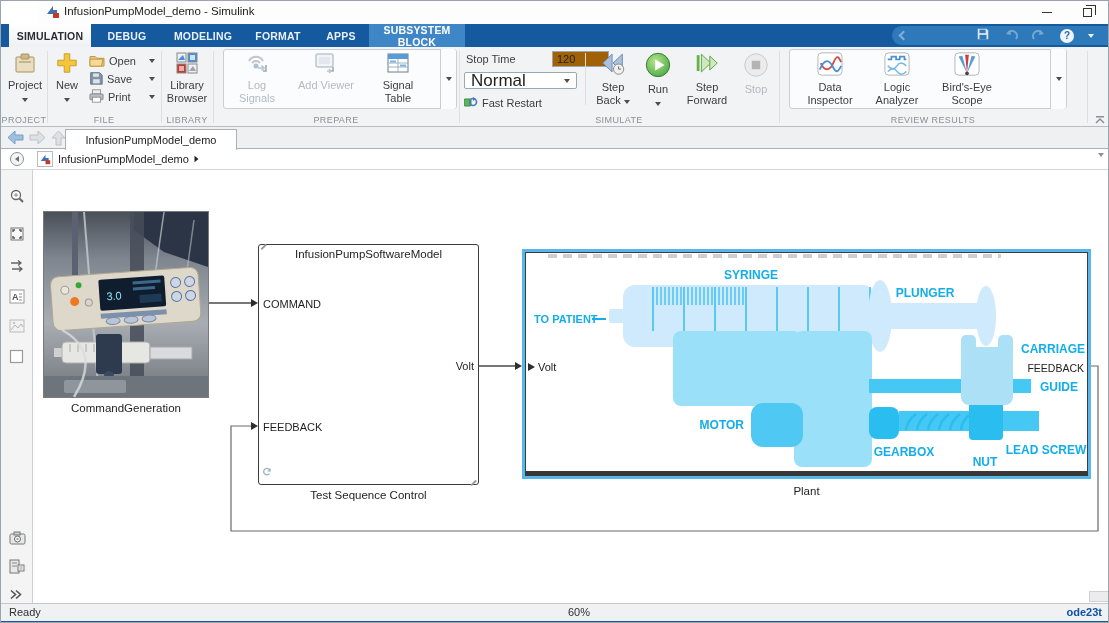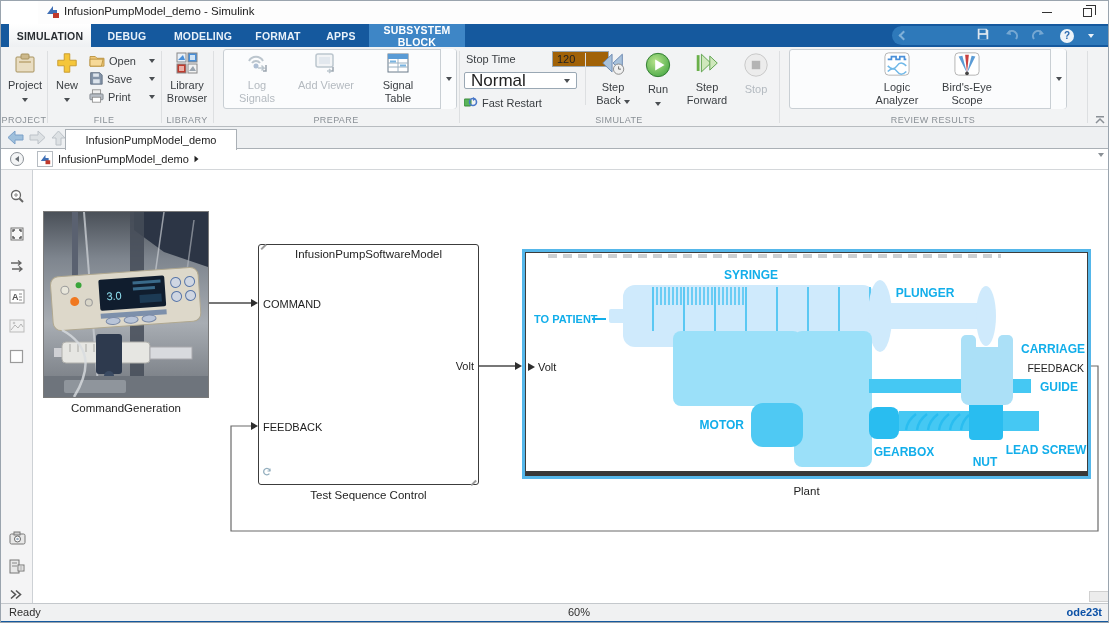--- a/index.html
+++ b/index.html
@@ -339,20 +339,30 @@
         <svg width="28" height="28" viewBox="0 0 30 30">
             <circle cx="15" cy="15" r="12" fill="#ececec" stroke="#c6c6c6"></circle>
             <rect x="10.5" y="10.5" width="9" height="9" fill="#b4b4b4"></rect>
           </svg>
       </span>
       <span class="lbl">Stop</span>
     </div>
     <div class="sec-label" style="left:458px;width:320px">SIMULATE</div>
 
     <div class="gallery" style="left:788px;width:278px"></div>
+    <div class="bigbtn" style="left:798px;width:62px">
+      <span class="ic">
+        <svg width="28" height="26" viewBox="0 0 30 28">
+            <rect x="2" y="2" width="26" height="24" rx="4" fill="#fff" stroke="#b0b0b0"></rect>
+            <path d="M5 13 C9 22, 15 22, 19 12 S 25 8, 27 12" stroke="#d05048" stroke-width="2" fill="none"></path>
+            <path d="M4 20 C9 8, 14 9, 18 17 S 24 22, 27 16" stroke="#4a90d9" stroke-width="2" fill="none"></path>
+          </svg>
+      </span>
+      <span class="lbl">Data Inspector</span>
+    </div>
     <div class="bigbtn" style="left:868px;width:56px">
       <span class="ic">
         <svg width="28" height="26" viewBox="0 0 30 28">
             <rect x="2" y="2" width="26" height="24" rx="4" fill="#fff" stroke="#b0b0b0"></rect>
             <path d="M5 9 h4 v-3 h5 v3 h4 v-3 h5 v3 h2" stroke="#4a90d9" stroke-width="1.8" fill="none"></path>
             <path d="M5 16 q6 6 10 0 t10 0" stroke="#70b8e8" stroke-width="1.6" fill="none"></path>
             <path d="M5 22 q6 -6 10 0 t10 0" stroke="#70b8e8" stroke-width="1.6" fill="none"></path>
           </svg>
       </span>
       <span class="lbl">Logic Analyzer</span>

